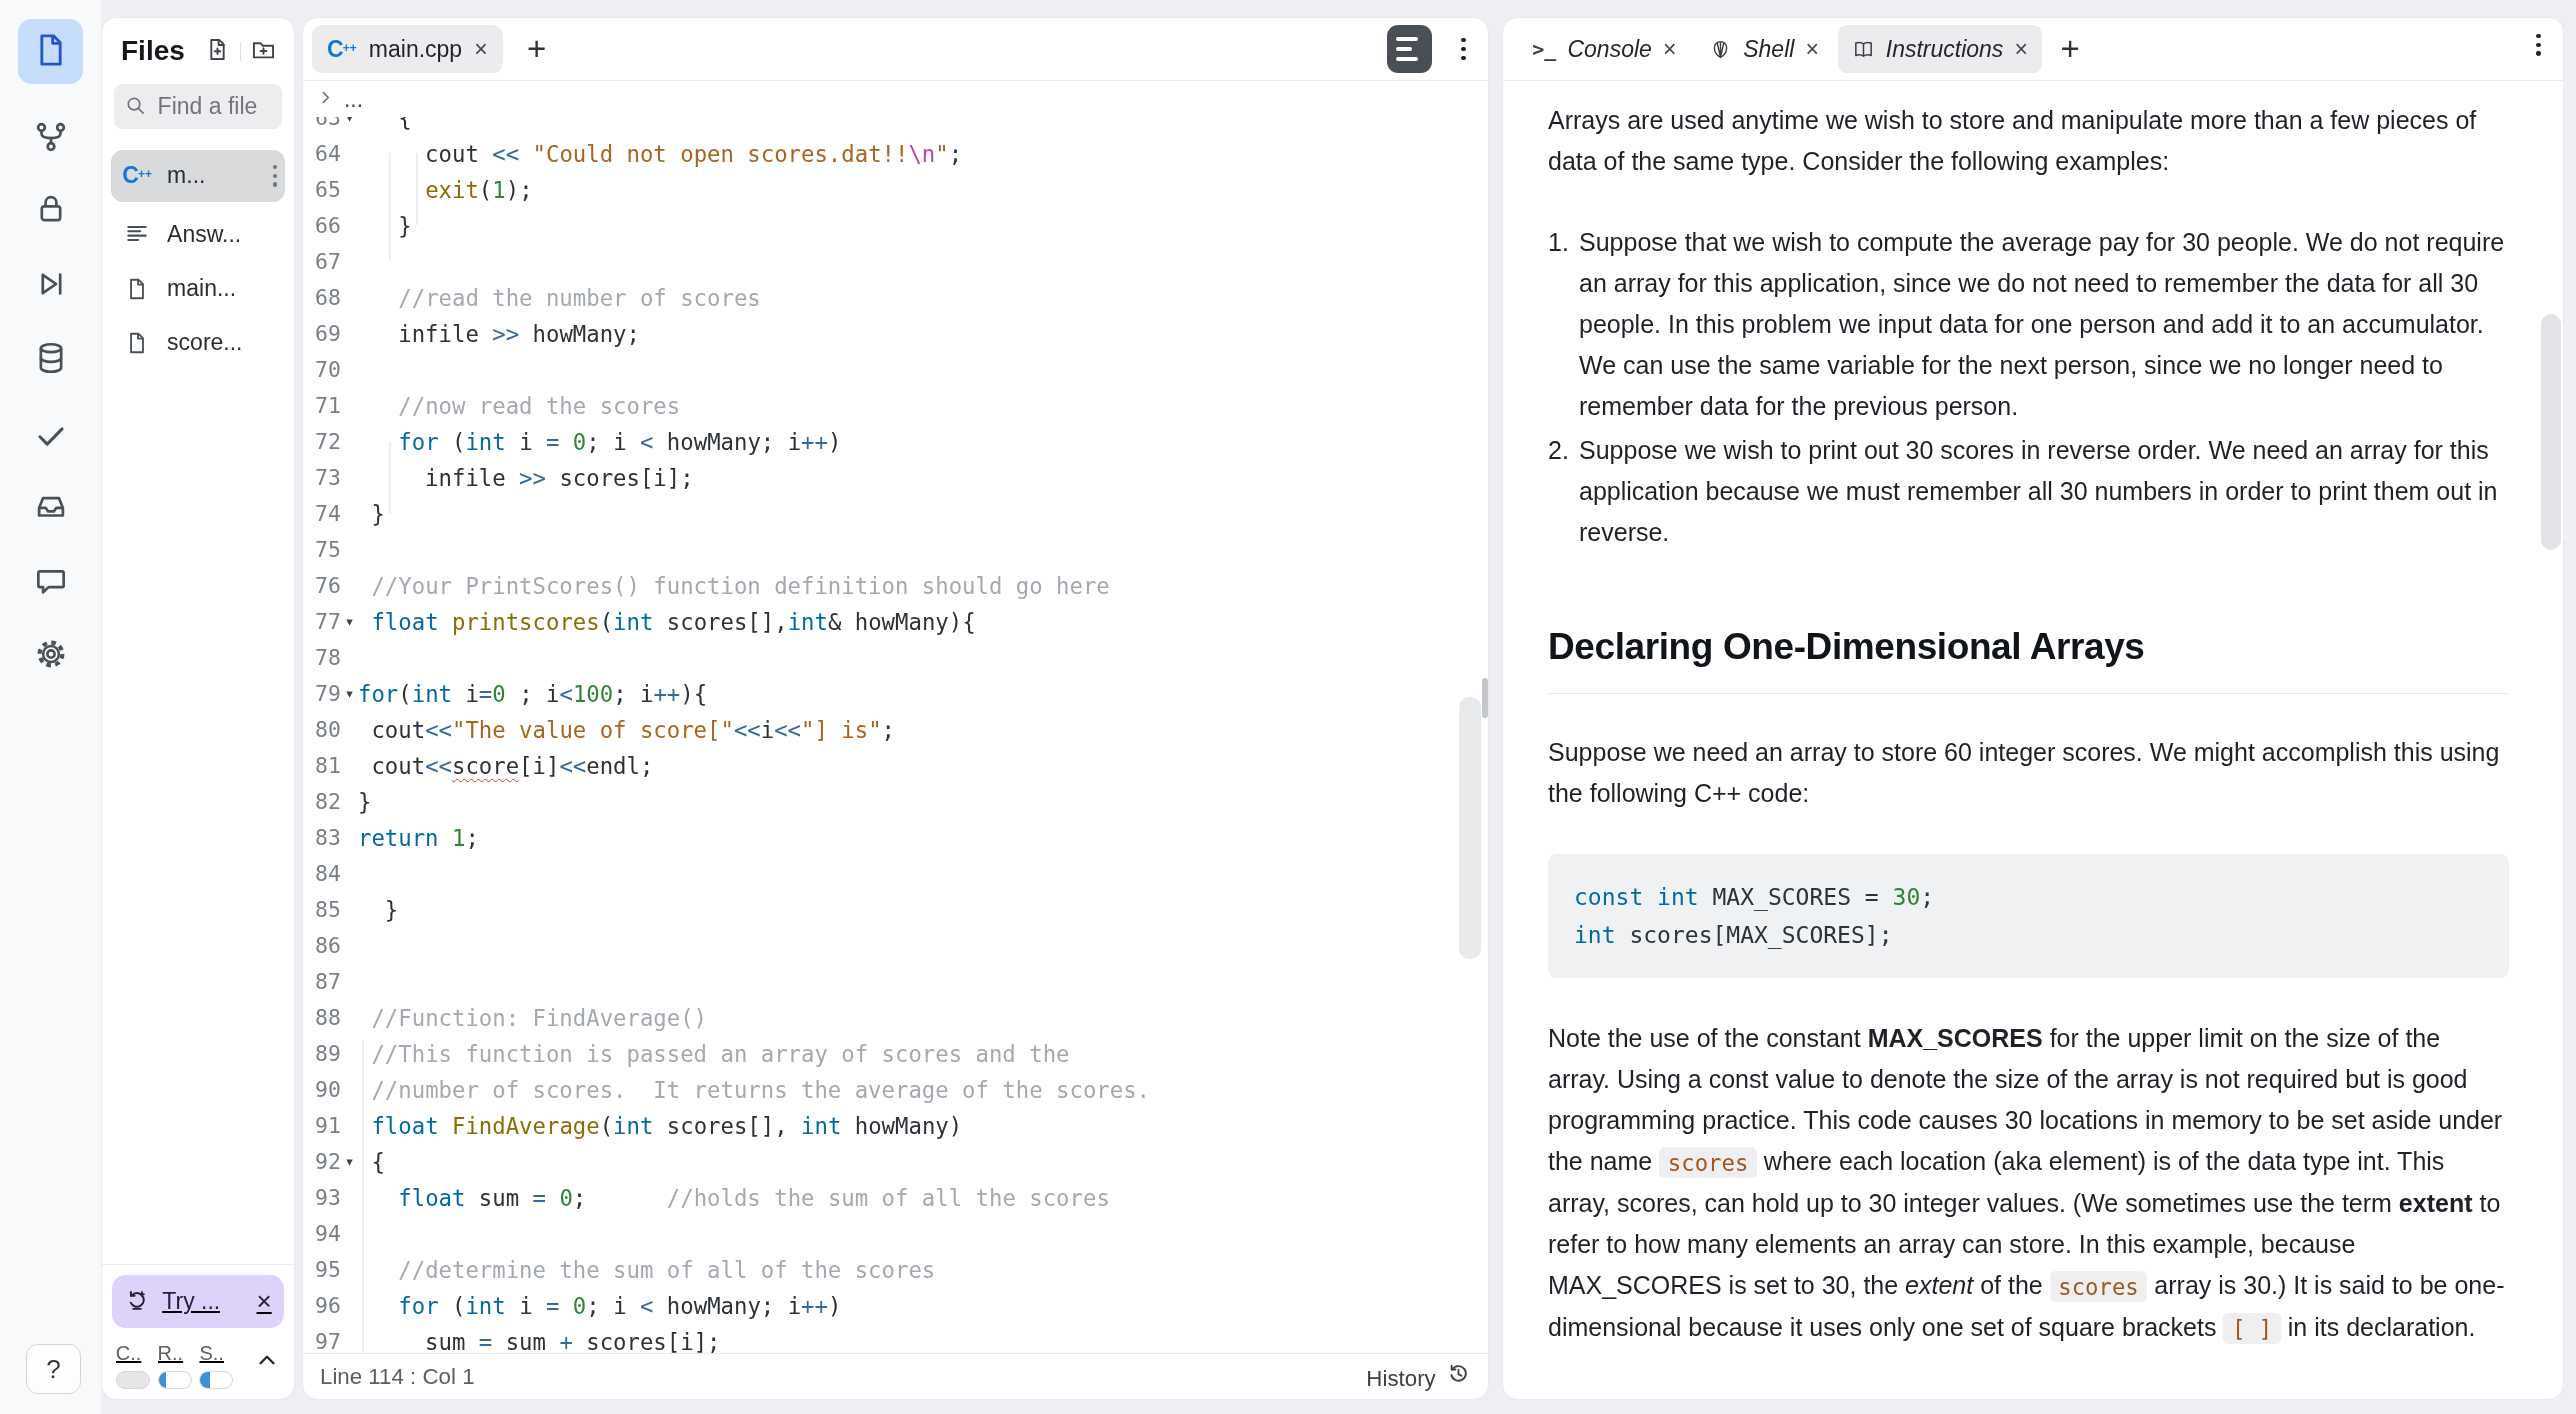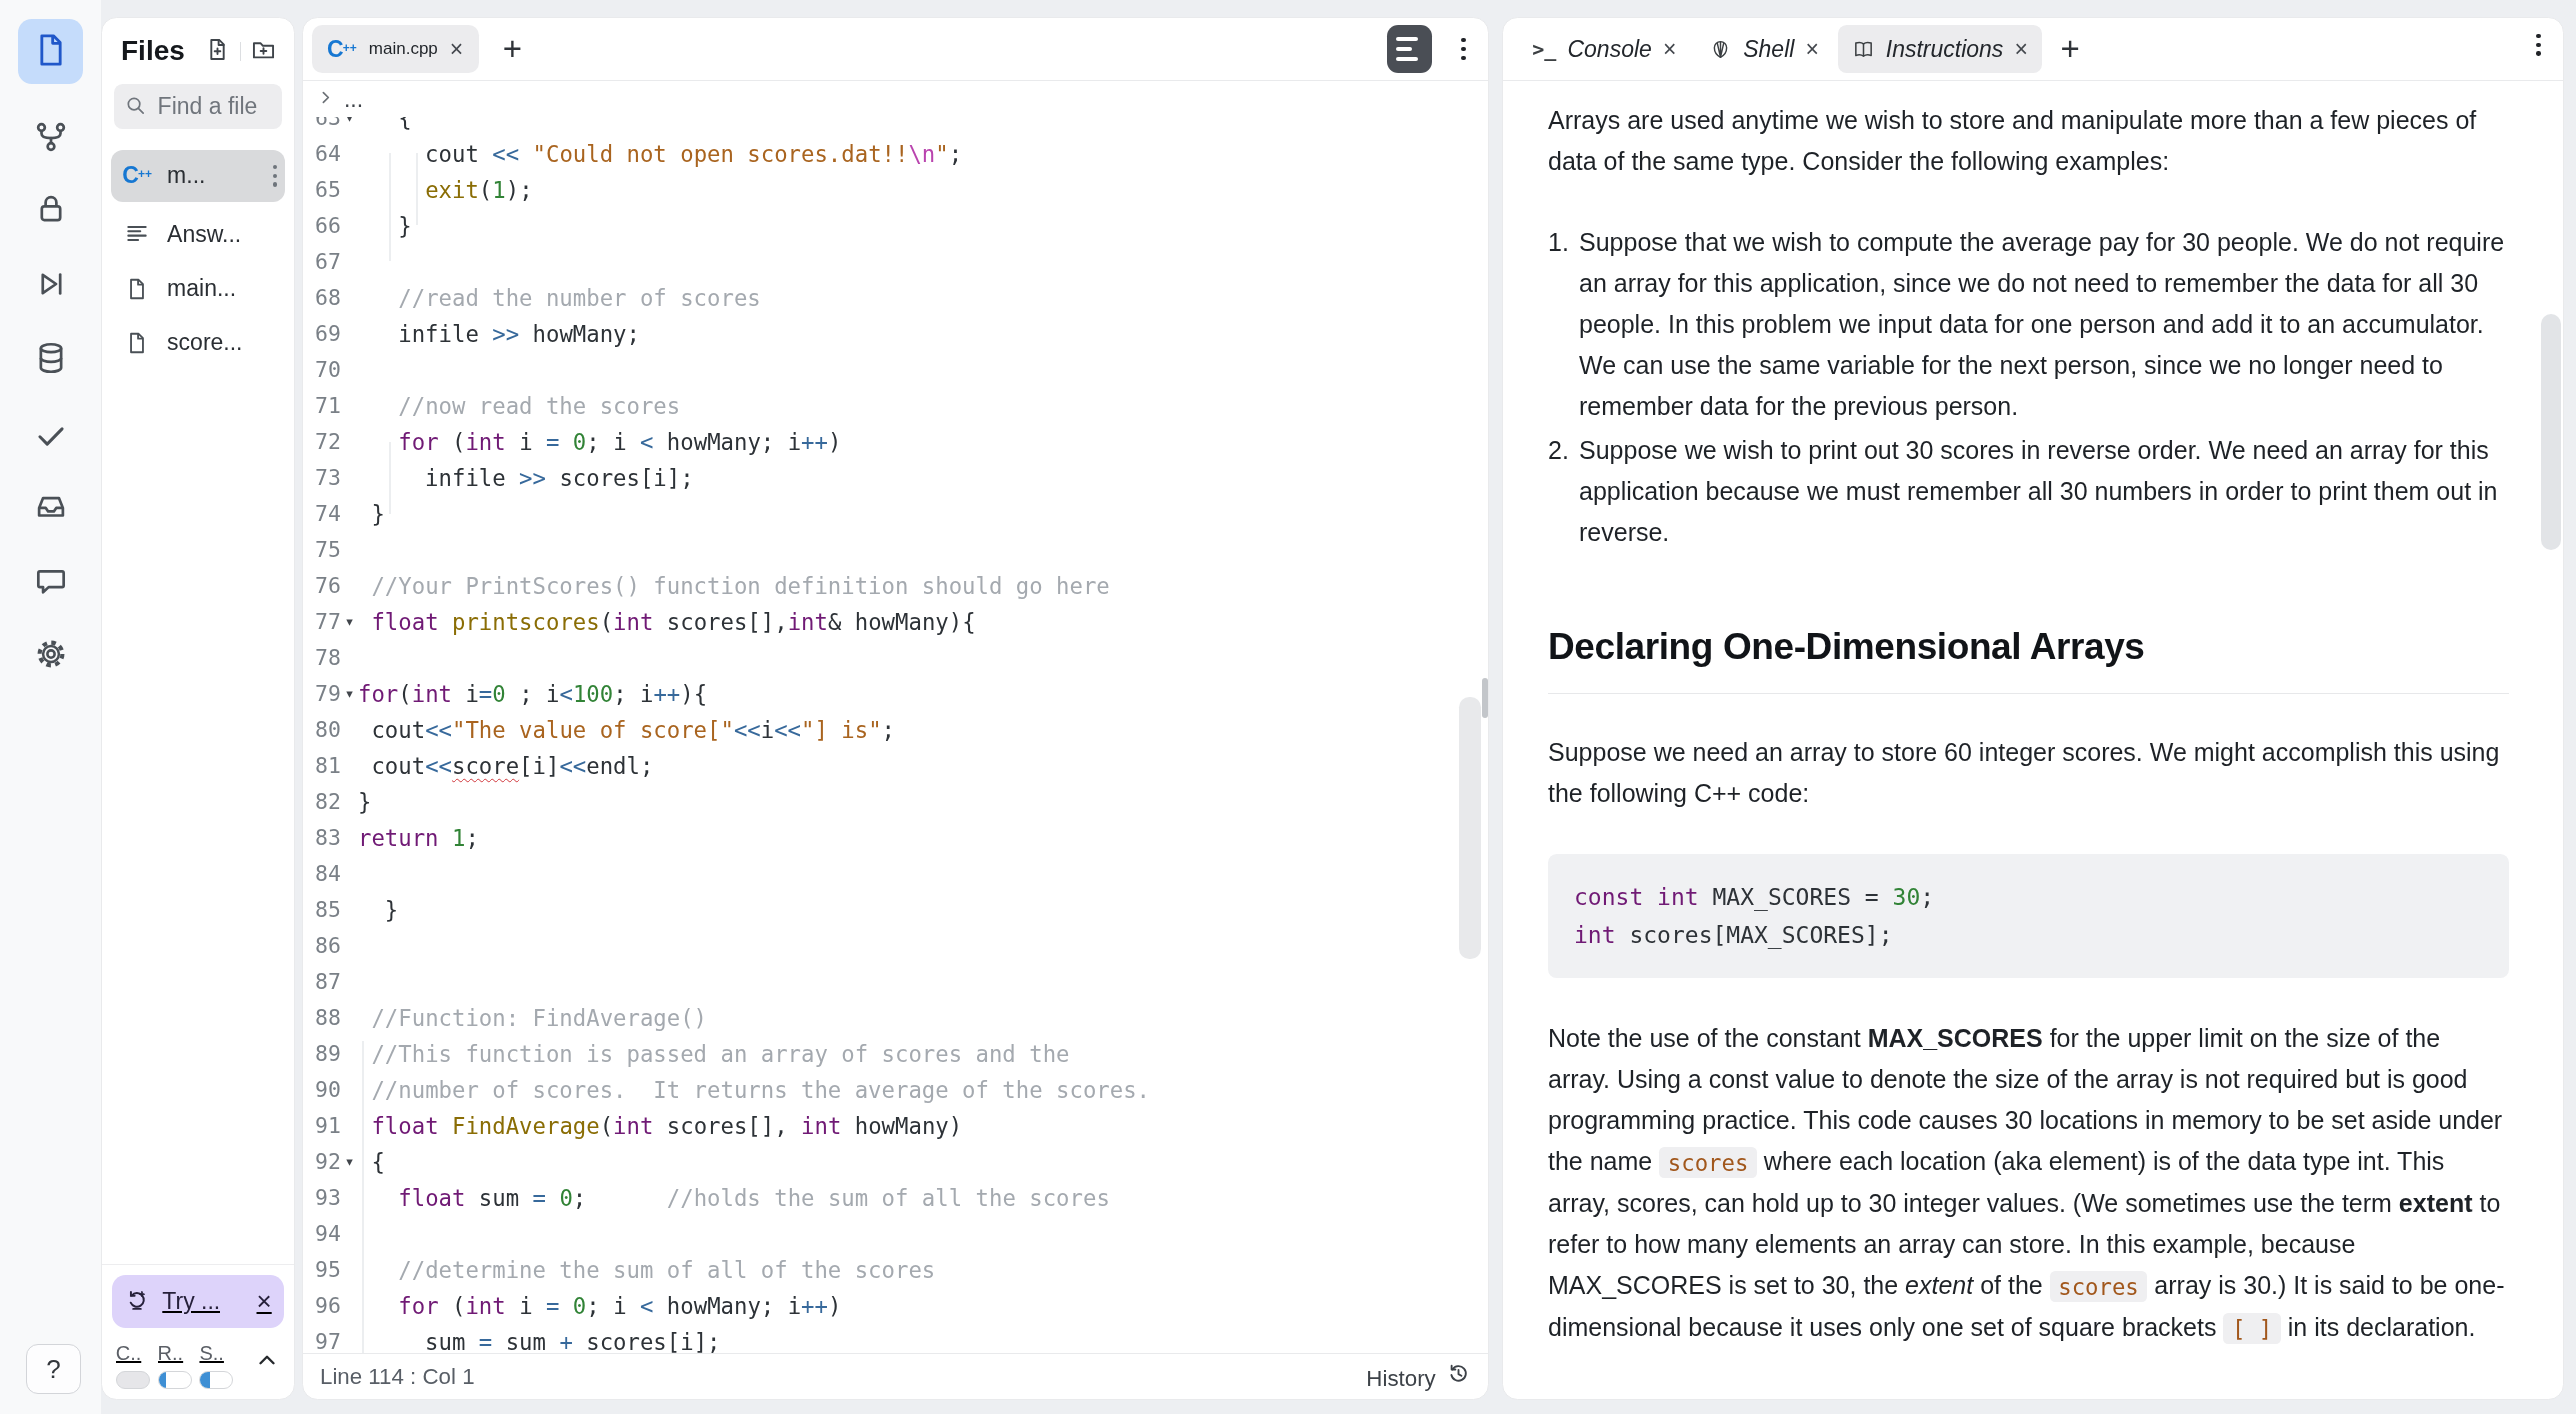--- a/index.html
+++ b/index.html
@@ -46,38 +46,38 @@
   .meter .cap{margin-top:6px;width:34px;height:18px;border-radius:9.5px;background:#fff;border:1.7px solid #d4d6d9;box-sizing:border-box;overflow:hidden;display:flex;}
   .meter.m0 .cap{background:#e6e6e9;}
   .meter .fillb{height:100%;background:#3e8fd4;}
   #meters .chev{margin-left:auto;margin-top:5.2px;color:#26292d;}
   #meters .chev svg{width:26px;height:26px;}
 
   
   #editor-card{left:302px;top:17px;width:1187px;height:1383px;}
   .tabbar{height:62px;border-bottom:0.9px solid #e9eaec;display:flex;align-items:center;position:relative;}
   .etab{margin-left:8.6px;height:48px;background:#ececee;border-radius:10.3px;display:flex;align-items:center;padding:0 15.5px;gap:12px;}
-  .etab .tname{font-size:17px;color:#1f2328;}
+  .etab .tname{font-size:23px;color:#1f2328;}
   .tclosex{font-size:23px;color:#44484e;}
   .plus{font-size:33px;color:#2f3338;margin-left:24px;font-weight:300;}
   .tb-right{margin-left:auto;display:flex;align-items:center;gap:29px;padding-right:22.3px;}
   .loglines{width:45px;height:48px;background:#4a4e55;border-radius:11.2px;display:flex;flex-direction:column;justify-content:center;gap:6px;padding:0 8.6px;box-sizing:border-box;}
   .loglines i{display:block;height:4.3px;border-radius:2.6px;background:#fff;}
   .loglines i:nth-child(1){width:22.3px;}.loglines i:nth-child(2){width:15.5px;}.loglines i:nth-child(3){width:22.3px;}
   .kebab{color:#202327;}
   .breadcrumb{position:absolute;left:0;right:17px;top:63px;height:36px;background:#fff;display:flex;align-items:center;padding-left:13.7px;z-index:3;}
   .breadcrumb svg{width:17px;height:17px;color:#6b7075;}
   .breadcrumb .bdots{font-size:23px;color:#3f444a;margin-left:10.3px;}
   #code-scroll{position:absolute;left:0;right:13.7px;top:99px;bottom:46px;overflow:hidden;}
   #code-lines{margin-top:-17px;}
   .cl{display:flex;align-items:flex-start;height:36px;line-height:36px;font-family:"DejaVu Sans Mono",monospace;font-size:22.3px;white-space:pre;}
   .cl .ln{flex:0 0 38px;text-align:right;color:#7a8087;font-size:21.5px;}
   .cl .fold{flex:0 0 17px;text-align:center;font-size:13px;color:#42464c;font-family:"DejaVu Sans",sans-serif;}
   .cl .ct{flex:1 1 auto;}
-  .tk-pl{color:#2d3237}.tk-kw{color:#701a75}.tk-fn{color:#8a6d05}.tk-str{color:#a9641f}
+  .tk-pl{color:#2d3237}.tk-kw{color:#0369a1}.tk-fn{color:#8a6d05}.tk-str{color:#a9641f}
   .tk-esc{color:#b944ae}.tk-num{color:#318336}.tk-com{color:#a4a9af}.tk-op{color:#37699b}
   .tk-err{color:#2d3237;text-decoration:underline wavy #d1383d 1.3px;text-underline-offset:4.3px;}
   .iguide{position:absolute;width:1.7px;background:#eceef0;z-index:1;}
   #ed-scrollthumb{position:absolute;right:6.9px;top:679px;width:22.3px;height:262px;background:#e8e9eb;border-radius:10.3px;}
   #ed-handle{position:absolute;right:0px;top:660px;width:6px;height:40px;background:#c3c6ca;border-radius:3.4px;}
   .statusbar{position:absolute;left:0;right:0;bottom:0;height:46px;border-top:0.9px solid #e9eaec;display:flex;align-items:center;padding:0 17px;box-sizing:border-box;}
   .statusbar .pos{font-size:22.3px;color:#585e66;}
   .statusbar .hist{margin-left:auto;display:flex;align-items:flex-end;gap:10.3px;color:#3d4248;font-size:22.3px;}
   .statusbar .hist svg{width:25px;height:25px;}
 

